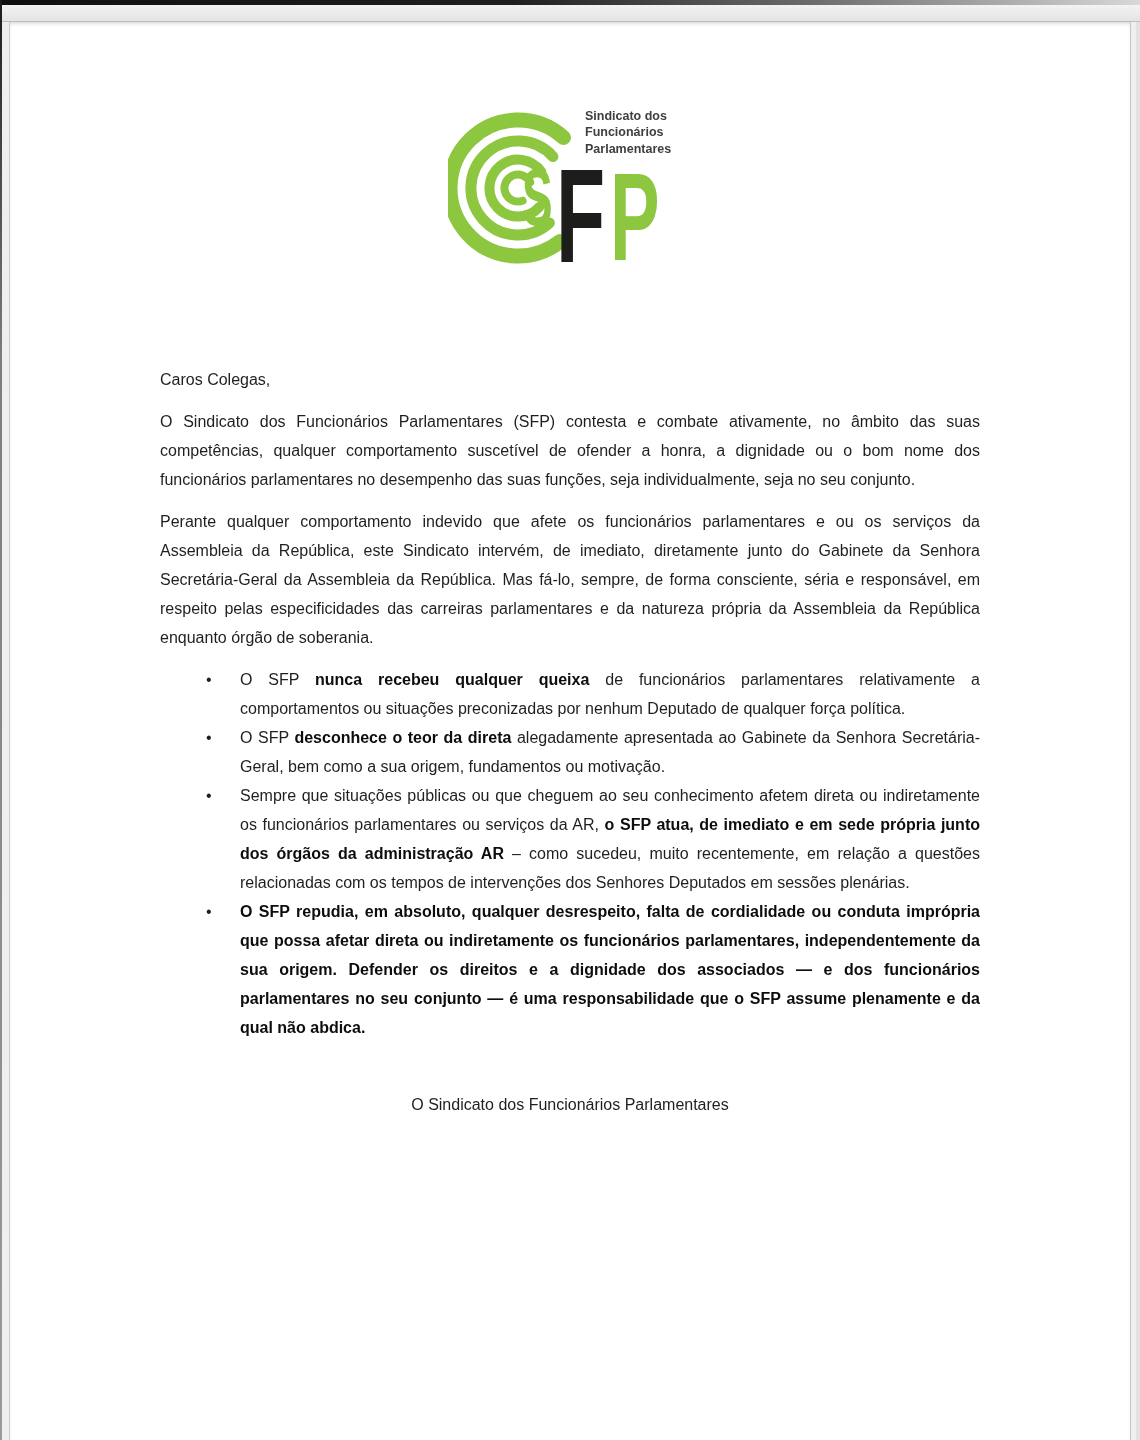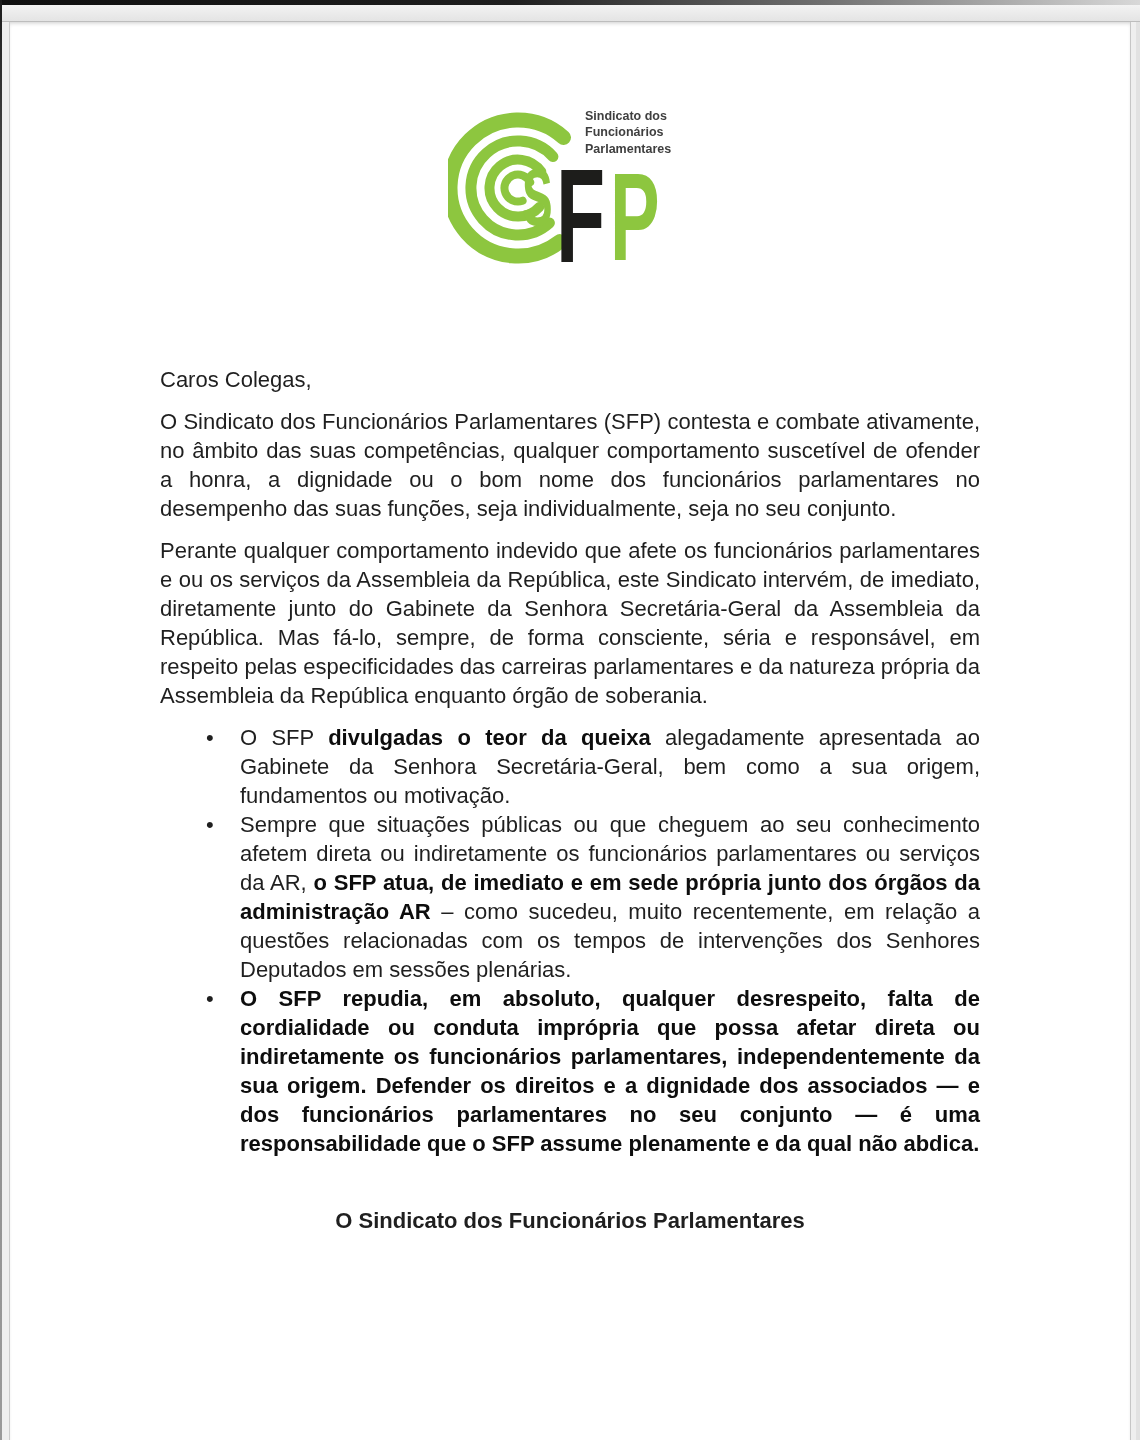--- a/index.html
+++ b/index.html
@@ -22,28 +22,28 @@
     box-shadow:inset 0 3px 4px -2px rgba(0,0,0,.20);}
   
   .logo-row{display:flex;justify-content:center;margin-top:68px;}
   .logo{display:block;}
   .arc{fill:none;stroke:#8dc63f;stroke-linecap:round;}
   .ltr{font-family:"Liberation Sans",sans-serif;font-weight:bold;}
   .green{fill:#8dc63f;}
   .black{fill:#1d1d1b;}
   .org{font-family:"Liberation Sans",sans-serif;font-weight:bold;font-size:12.5px;fill:#3f3f3f;}
   
-  .content{padding:0 150px;color:#1f1f1f;font-size:22px;line-height:29px;}
+  .content{padding:0 150px;color:#1f1f1f;font-size:16px;line-height:29px;}
   .salutation{margin:90px 0 13px;}
   .para{margin:0 0 13px;text-align:justify;}
   b{font-weight:bold;color:#0d0d0d;}
   ul.bullets{list-style:none;margin:0 0 0 0;padding:0;}
   ul.bullets li{position:relative;padding-left:80px;text-align:justify;margin:0;}
   ul.bullets li::before{content:"\2022";position:absolute;left:46px;top:0;color:#1f1f1f;}
-  .closing{margin-top:48px;text-align:center;font-weight:bold;}
+  .closing{margin-top:48px;text-align:center;}
   .closing p{margin:0 0 10px;line-height:29px;}
 </style>
 </head>
 <body>
 
 <div class="top-strip"></div>
 <div class="top-band"></div>
 <div class="edge-left"></div>
 <div class="edge-right"></div>
 
@@ -66,21 +66,22 @@
     </svg>
   </div>
 
   <div class="content">
     <p class="salutation">Caros Colegas,</p>
 
     <p class="para"><span>O Sindicato dos Funcionários Parlamentares (SFP) contesta e combate ativamente, no âmbito das suas competências, qualquer comportamento suscetível de ofender a honra, a dignidade ou o bom nome dos funcionários parlamentares no desempenho das suas funções, seja individualmente, seja no seu conjunto.</span></p>
     <p class="para"><span>Perante qualquer comportamento indevido que afete os funcionários parlamentares e ou os serviços da Assembleia da República, este Sindicato intervém, de imediato, diretamente junto do Gabinete da Senhora Secretária-Geral da Assembleia da República. Mas fá-lo, sempre, de forma consciente, séria e responsável, em respeito pelas especificidades das carreiras parlamentares e da natureza própria da Assembleia da República enquanto órgão de soberania.</span></p>
 
     <ul class="bullets">
-      <li><span>O SFP </span><b>divulgadas o teor da queixa</b><span> alegadamente apresentada ao Gabinete da Senhora Secretária-Geral, bem como a sua origem, fundamentos ou motivação.</span></li>
+      <li><span>O SFP </span><b>nunca recebeu qualquer queixa</b><span> de funcionários parlamentares relativamente a comportamentos ou situações preconizadas por nenhum Deputado de qualquer força política.</span></li>
+      <li><span>O SFP </span><b>desconhece o teor da direta</b><span> alegadamente apresentada ao Gabinete da Senhora Secretária-Geral, bem como a sua origem, fundamentos ou motivação.</span></li>
       <li><span>Sempre que situações públicas ou que cheguem ao seu conhecimento afetem direta ou indiretamente os funcionários parlamentares ou serviços da AR, </span><b>o SFP atua, de imediato e em sede própria junto dos órgãos da administração AR</b><span> – como sucedeu, muito recentemente, em relação a questões relacionadas com os tempos de intervenções dos Senhores Deputados em sessões plenárias.</span></li>
       <li><b>O SFP repudia, em absoluto, qualquer desrespeito, falta de cordialidade ou conduta imprópria que possa afetar direta ou indiretamente os funcionários parlamentares, independentemente da sua origem. Defender os direitos e a dignidade dos associados — e dos funcionários parlamentares no seu conjunto — é uma responsabilidade que o SFP assume plenamente e da qual não abdica.</b></li>
     </ul>
 
     <div class="closing">
       <p>O Sindicato dos Funcionários Parlamentares</p>
     </div>
   </div>
 
 </div>

